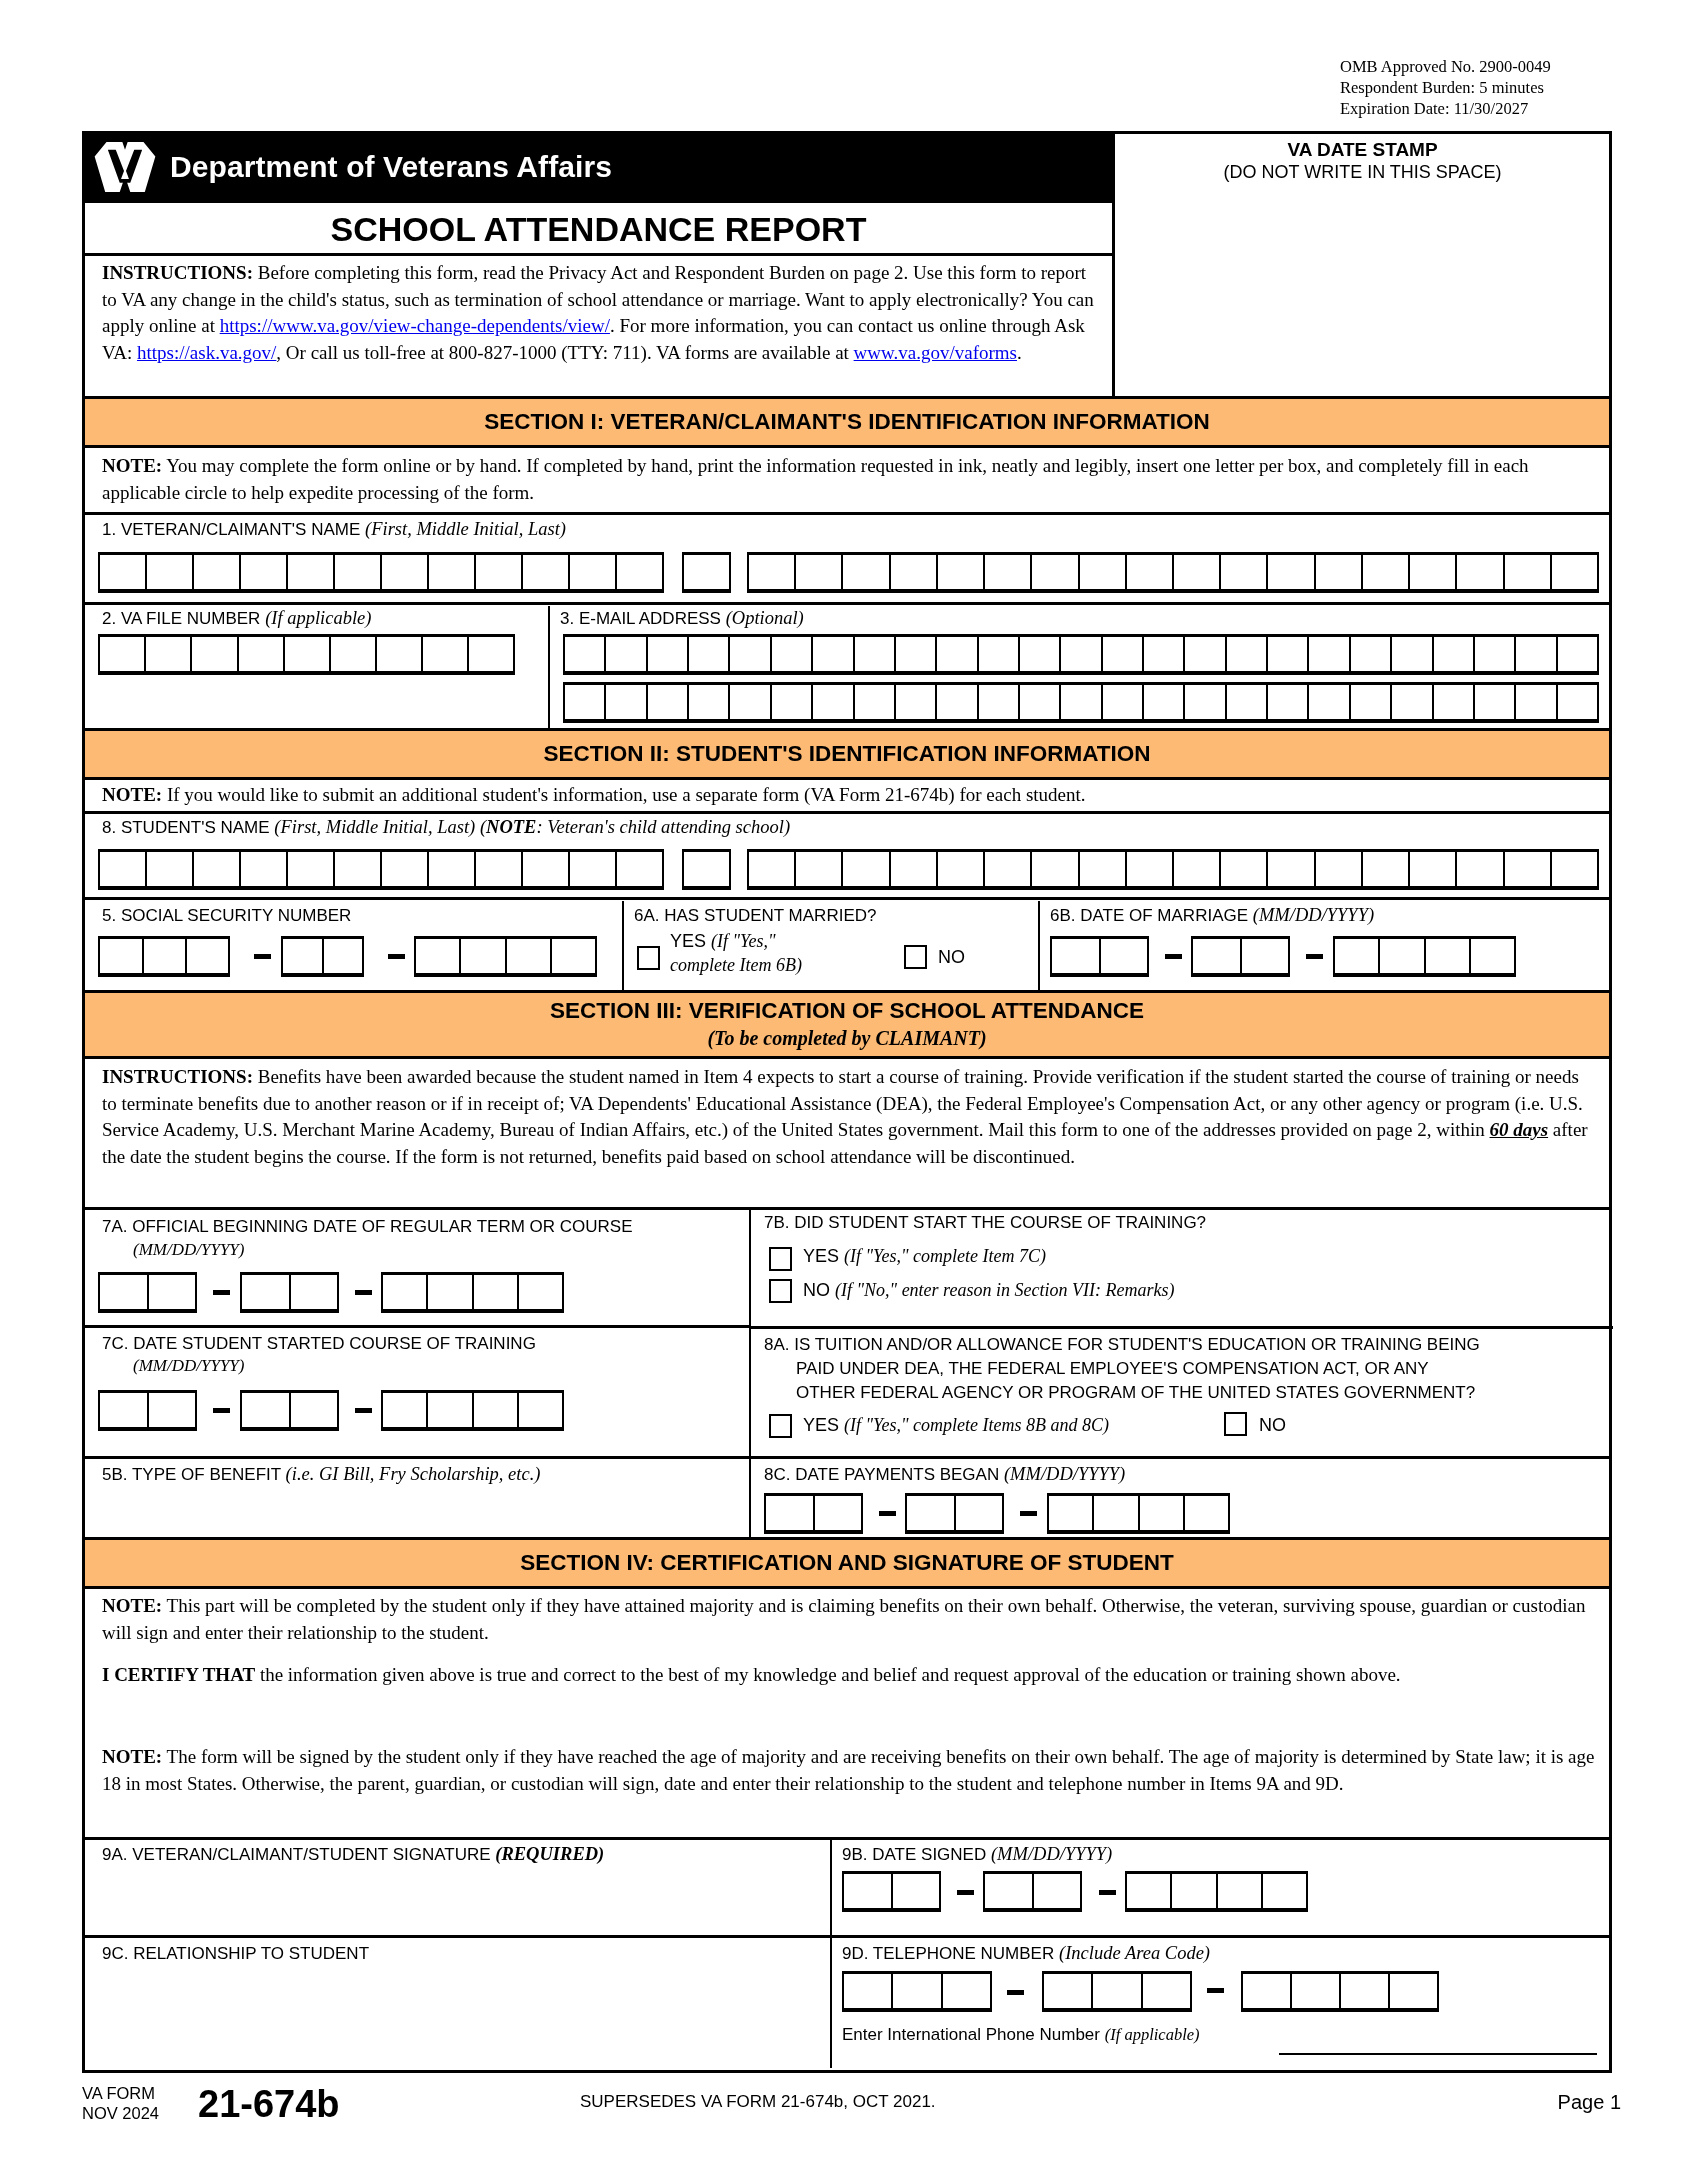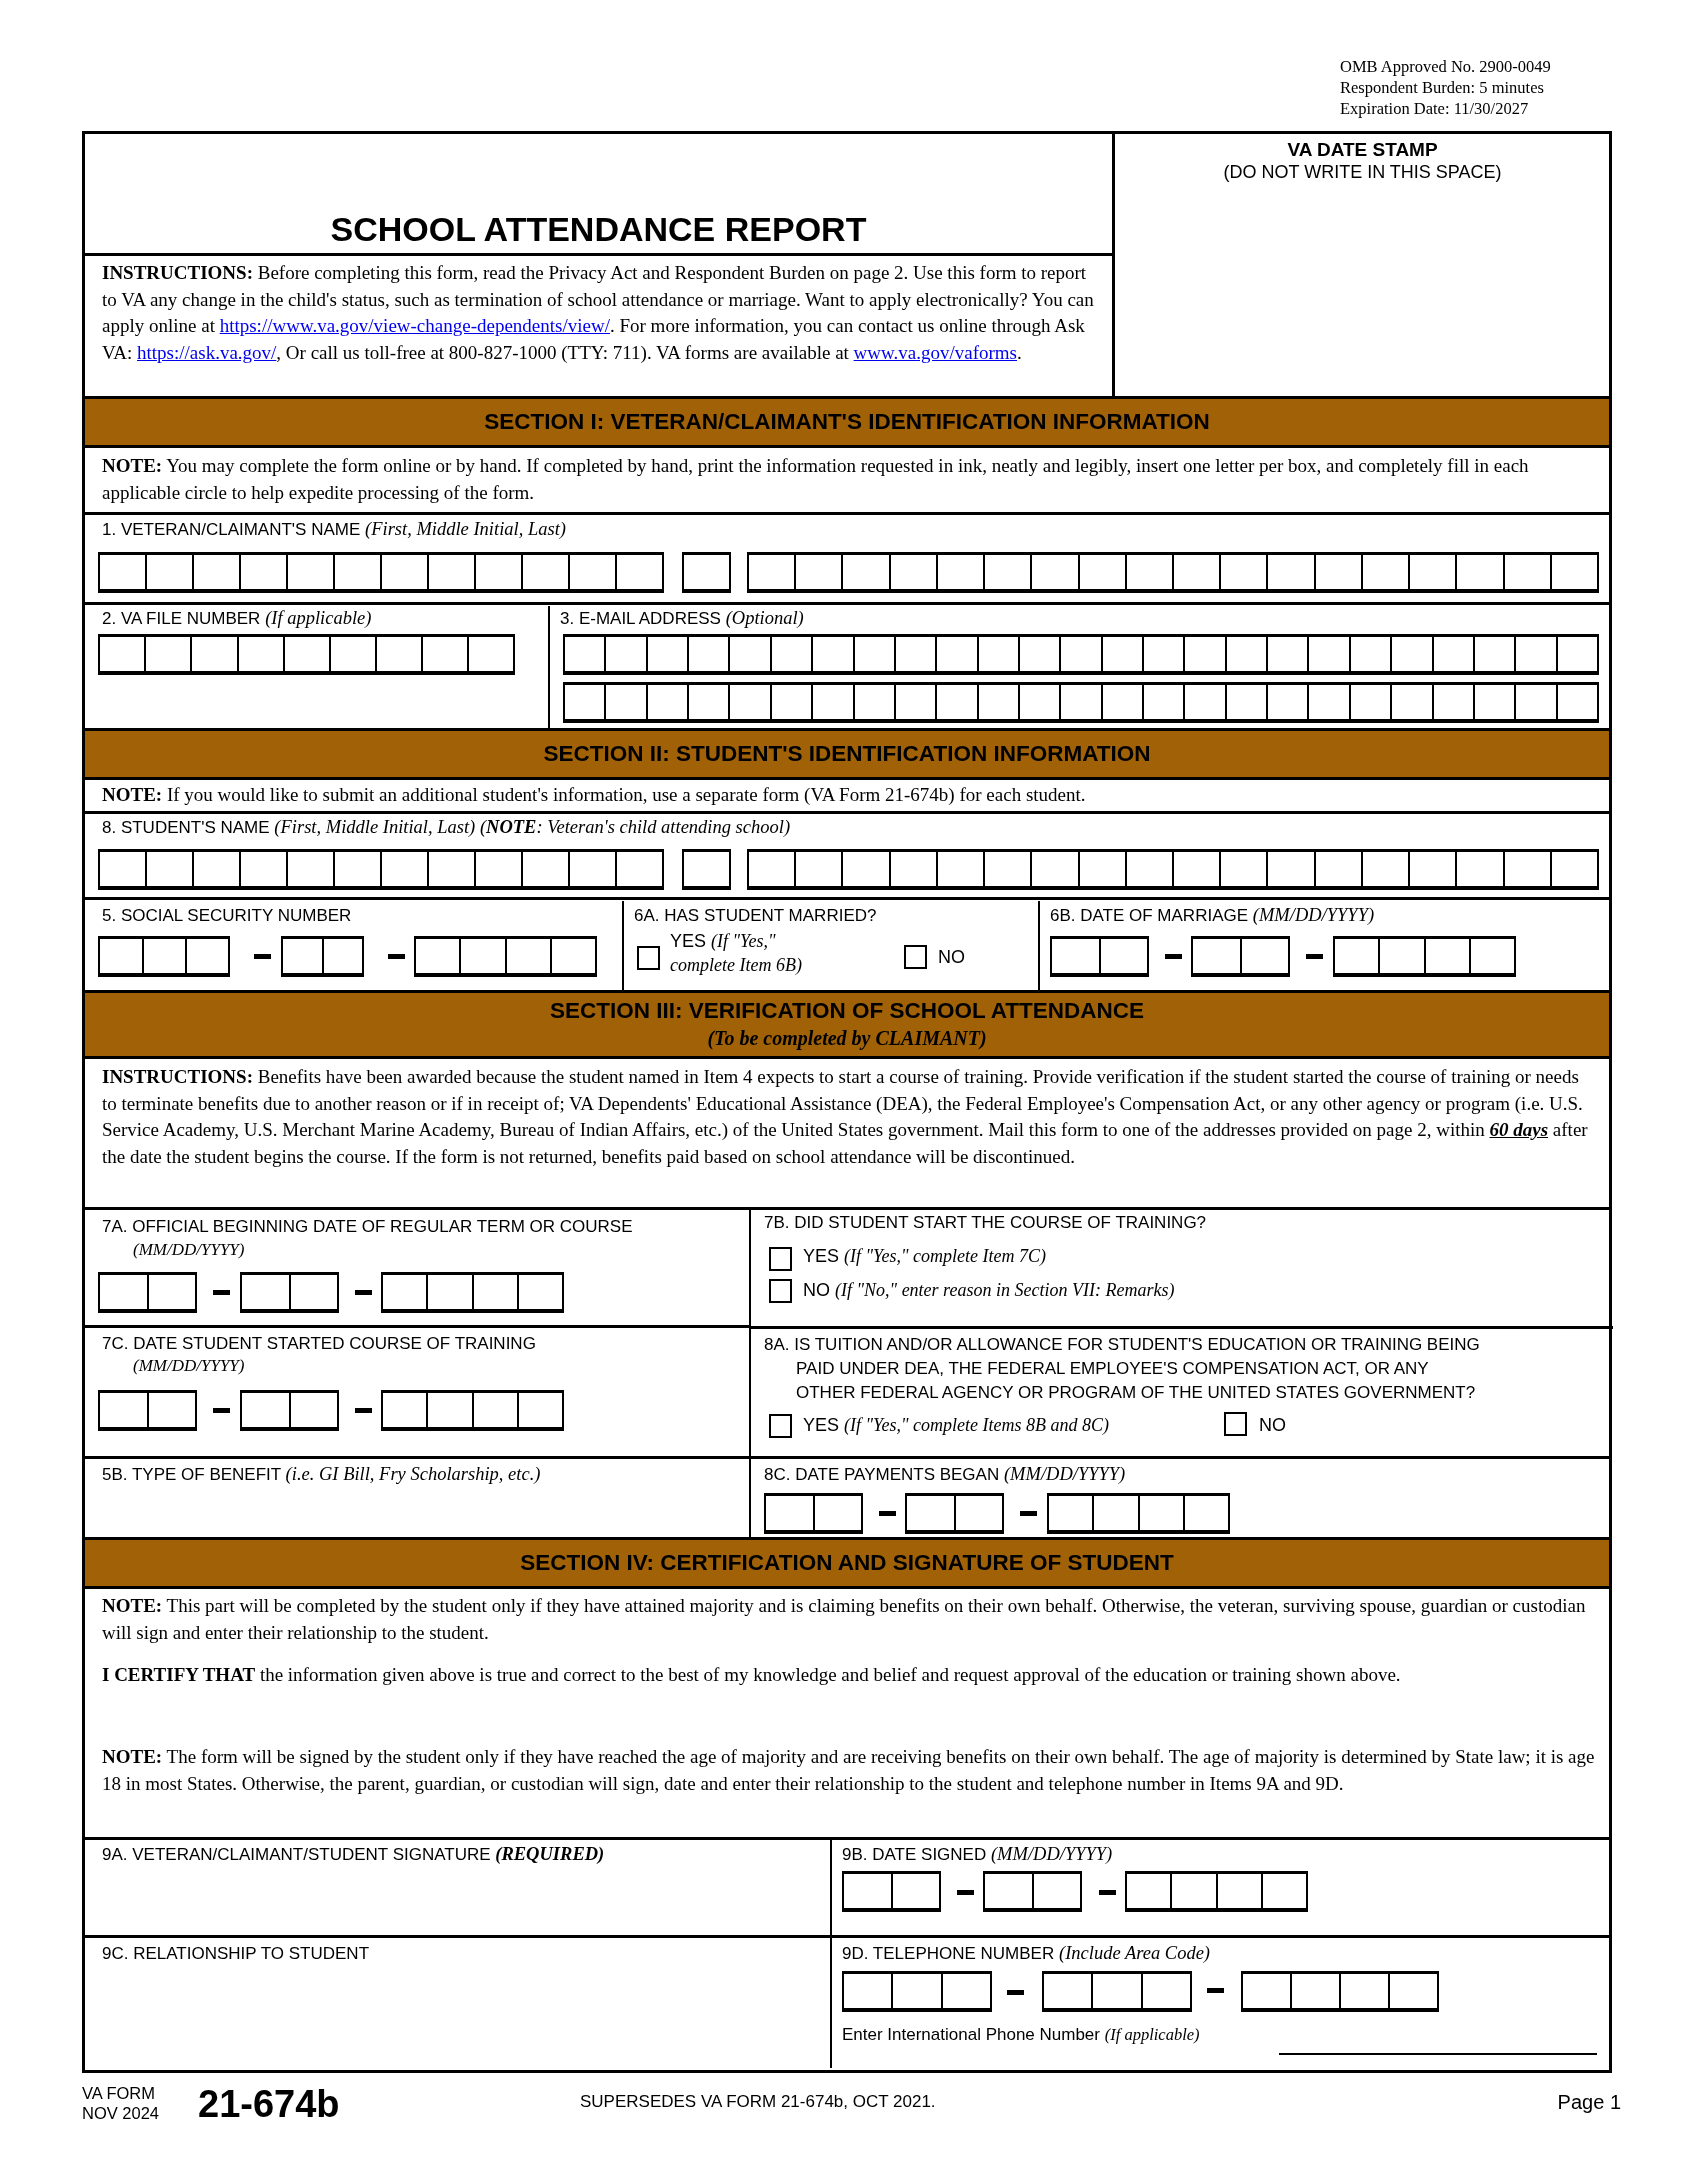--- a/index.html
+++ b/index.html
@@ -24,21 +24,21 @@
   #va-dept { position: absolute; left: 85px; top: 16px; color: #fff; font-size: 30px; font-weight: bold; letter-spacing: 0.1px; }
   #title-box { position: absolute; left: 0; top: 69px; width: 1027px; height: 53px; border-bottom: 3.3px solid #000; text-align: center; }
   #title { font-size: 34px; font-weight: bold; line-height: 53px; }
   #instr-top { position: absolute; left: 17px; top: 126px; width: 999px; font-family: "Liberation Serif", serif; font-size: 19px; line-height: 26.5px; }
   #stamp-divider { position: absolute; left: 1027px; top: 0; width: 3.3px; height: 265px; background: #000; }
   #stamp { position: absolute; left: 1031px; top: 5.3px; width: 493px; text-align: center; }
   #stamp-title { font-size: 19px; font-weight: bold; line-height: 22.5px; }
   #stamp-sub { font-size: 18px; line-height: 21px; }
 
   
-  .sec-bar { position: absolute; left: 0; right: 0; background: #a16207; border-top: 3.3px solid #000; border-bottom: 3.3px solid #000; text-align: center; }
+  .sec-bar { position: absolute; left: 0; right: 0; background: #fdba74; border-top: 3.3px solid #000; border-bottom: 3.3px solid #000; text-align: center; }
   .sec-title { font-size: 22.5px; font-weight: bold; }
   .sec-sub { font-family: "Liberation Serif", serif; font-style: italic; font-weight: bold; font-size: 20px; }
 
   .note { position: absolute; left: 17px; right: 13.2px; font-family: "Liberation Serif", serif; font-size: 19px; line-height: 26.5px; }
   .note b { font-weight: bold; }
   .label { position: absolute; font-size: 17px; line-height: 21px; white-space: nowrap; }
   .label .it { font-size: 18.5px; font-style: italic; }
 
   
   .boxes { position: absolute; display: flex; border: 2px solid #000; border-top-width: 3.3px; border-bottom-width: 4.6px; }
@@ -61,20 +61,28 @@
 <body>
 
 <div id="omb">
   <div>OMB Approved No. 2900-0049</div>
   <div>Respondent Burden: 5 minutes</div>
   <div>Expiration Date: 11/30/2027</div>
 </div>
 
 <div id="frame">
 
+  <div id="va-bar">
+    <svg id="va-logo" viewBox="0 0 100 84">
+      <polygon points="4,26 22,4 46,4 50,16 54,4 78,4 96,26 80,80 58,80 50,56 42,80 20,80" fill="#fff"></polygon>
+      <polygon points="24,16 36,16 50,52 64,16 76,16 58,66 42,66" fill="#000"></polygon>
+      <polygon points="44,60 50,44 56,60" fill="#fff"></polygon>
+    </svg>
+    <div id="va-dept">Department of Veterans Affairs</div>
+  </div>
   <div id="title-box">
     <div id="title">SCHOOL ATTENDANCE REPORT</div>
   </div>
   <div id="instr-top">
     <b>INSTRUCTIONS:</b><span> Before completing this form, read the Privacy Act and Respondent Burden on page 2. Use this form to report to VA any change in the child's status, such as termination of school attendance or marriage. Want to apply electronically? You can apply online at </span><a class="link">https://www.va.gov/view-change-dependents/view/</a><span>. For more information, you can contact us online through Ask VA: </span><a class="link">https://ask.va.gov/</a><span>, Or call us toll-free at 800-827-1000 (TTY: 711). VA forms are available at </span><a class="link">www.va.gov/vaforms</a><span>.</span>
   </div>
   <div id="stamp-divider"></div>
   <div id="stamp">
     <div id="stamp-title">VA DATE STAMP</div>
     <div id="stamp-sub">(DO NOT WRITE IN THIS SPACE)</div>

